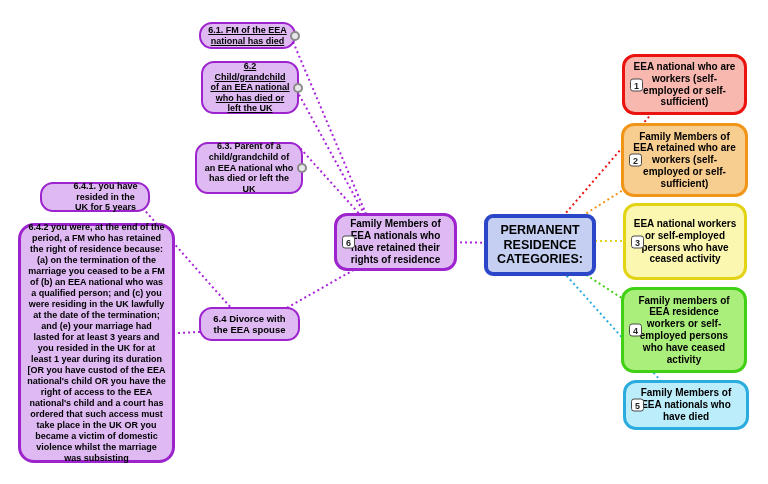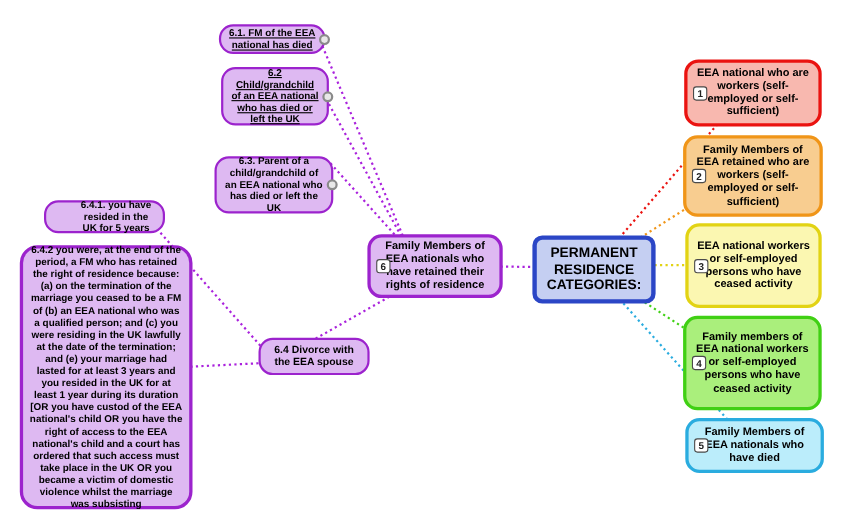--- a/index.html
+++ b/index.html
@@ -29,21 +29,21 @@
   #node-center{left:484px;top:214px;width:112px;height:62px;font-size:12.5px;border-width:4px;border-radius:9px;}
   #node-cat1{left:622px;top:54px;width:125px;height:61px;font-size:10px;}
   #node-cat2{left:621px;top:123px;width:127px;height:74px;font-size:10px;}
   #node-cat3{left:623px;top:203px;width:124px;height:77px;font-size:10px;}
   #node-cat4{left:621px;top:287px;width:126px;height:86px;font-size:10px;}
   #node-cat5{left:623px;top:380px;width:126px;height:50px;font-size:10px;}
   #node-cat6{left:334px;top:213px;width:123px;height:58px;font-size:10px;}
   #node-61{left:199px;top:22px;width:97px;height:27px;font-size:9px;border-width:2.5px;text-decoration:underline;}
   #node-62{left:201px;top:61px;width:98px;height:53px;font-size:9px;border-width:2.5px;text-decoration:underline;}
   #node-63{left:195px;top:122px;width:108px;height:52px;font-size:9px;border-width:2.5px;margin-top:20px;}
-  #node-64{left:199px;top:307px;width:101px;height:34px;font-size:9.5px;border-width:2.5px;margin-left:36px;}
+  #node-64{left:199px;top:307px;width:101px;height:34px;font-size:9.5px;border-width:2.5px;}
   #node-641{left:40px;top:182px;width:110px;height:30px;font-size:9px;border-width:2.5px;padding-left:28px;}
   #node-642{left:18px;top:223px;width:157px;height:240px;font-size:9px;line-height:11px;border-width:3px;border-radius:16px;padding:4px 6px;}
 </style>
 </head>
 <body>
 
 <div id="canvas">
 
   <svg id="wires" width="768" height="484">
     <line x1="372" y1="228" x2="291" y2="37" stroke="#aa22dd"></line>
@@ -74,21 +74,21 @@
     <span class="lbl">Family Members of EEA retained who are workers (self-employed or self-sufficient)</span>
   </div>
 
   <div class="node" id="node-cat3" style="border-color: rgb(226, 211, 20); background: rgb(251, 247, 177);">
     <span class="badge">3</span>
     <span class="lbl">EEA national workers or self-employed persons who have ceased activity</span>
   </div>
 
   <div class="node" id="node-cat4" style="border-color: rgb(64, 208, 20); background: rgb(170, 239, 124);">
     <span class="badge">4</span>
-    <span class="lbl">Family members of EEA national workers or self-employed persons who have ceased activity</span>
+    <span class="lbl">Family members of EEA residence workers or self-employed persons who have ceased activity</span>
   </div>
 
   <div class="node" id="node-cat5" style="border-color: rgb(42, 172, 223); background: rgb(187, 237, 251);">
     <span class="badge">5</span>
     <span class="lbl">Family Members of EEA nationals who have died</span>
   </div>
 
   <div class="node" id="node-cat6" style="border-color: rgb(156, 35, 205); background: rgb(222, 185, 242);">
     <span class="badge">6</span>
     <span class="lbl">Family Members of EEA nationals who have retained their rights of residence</span>

